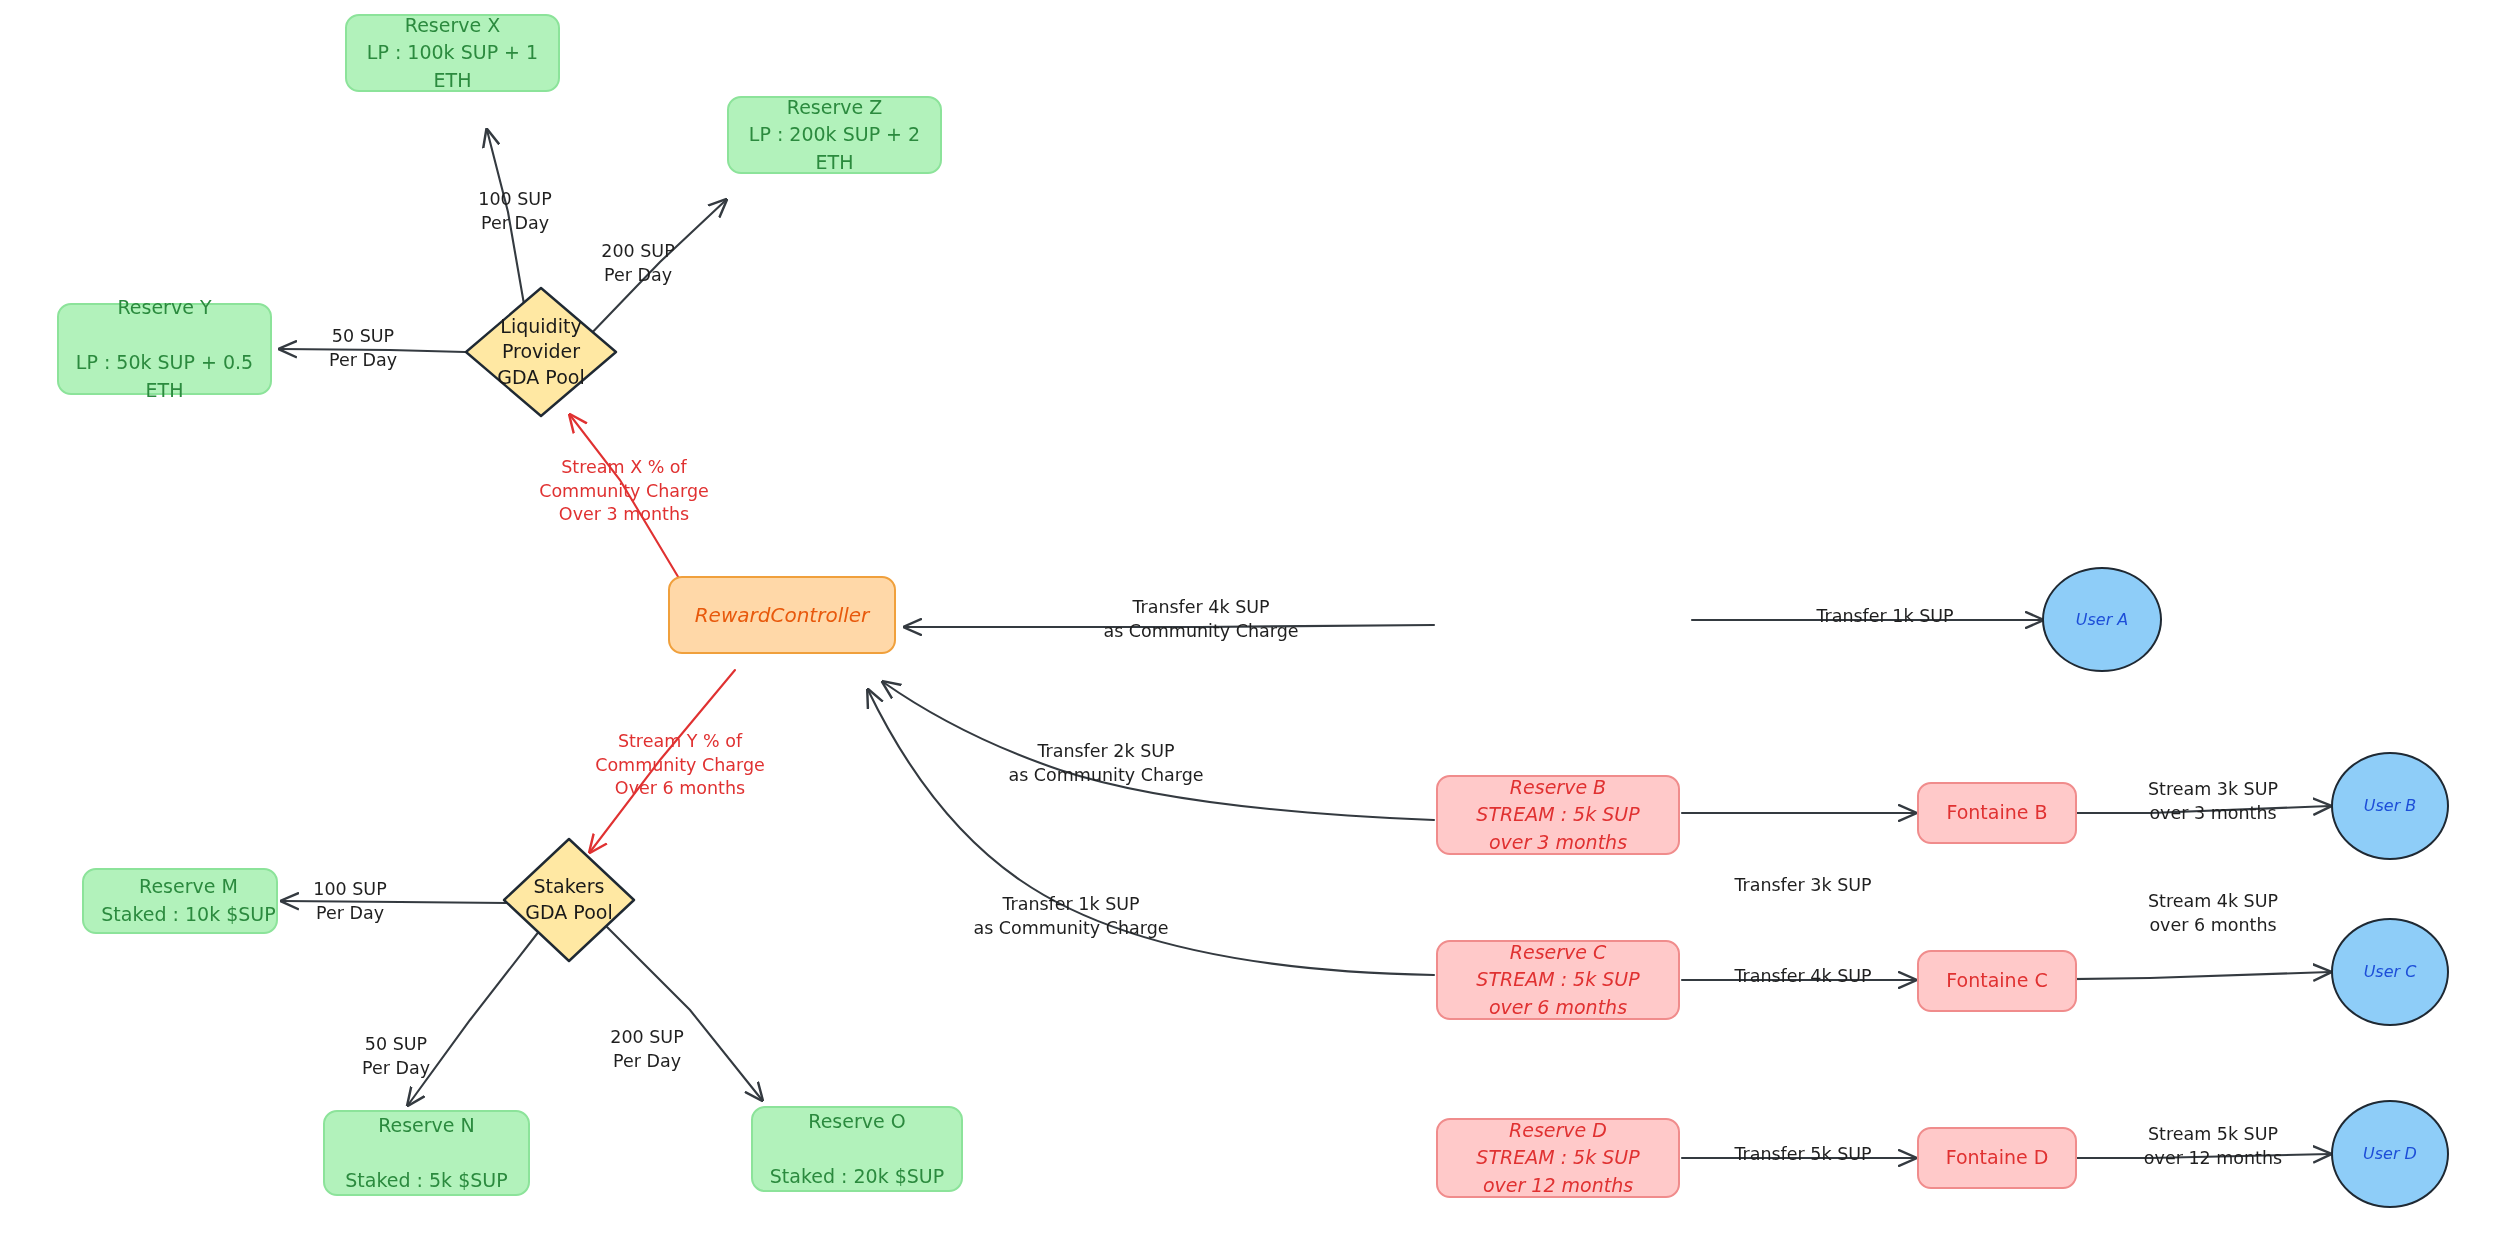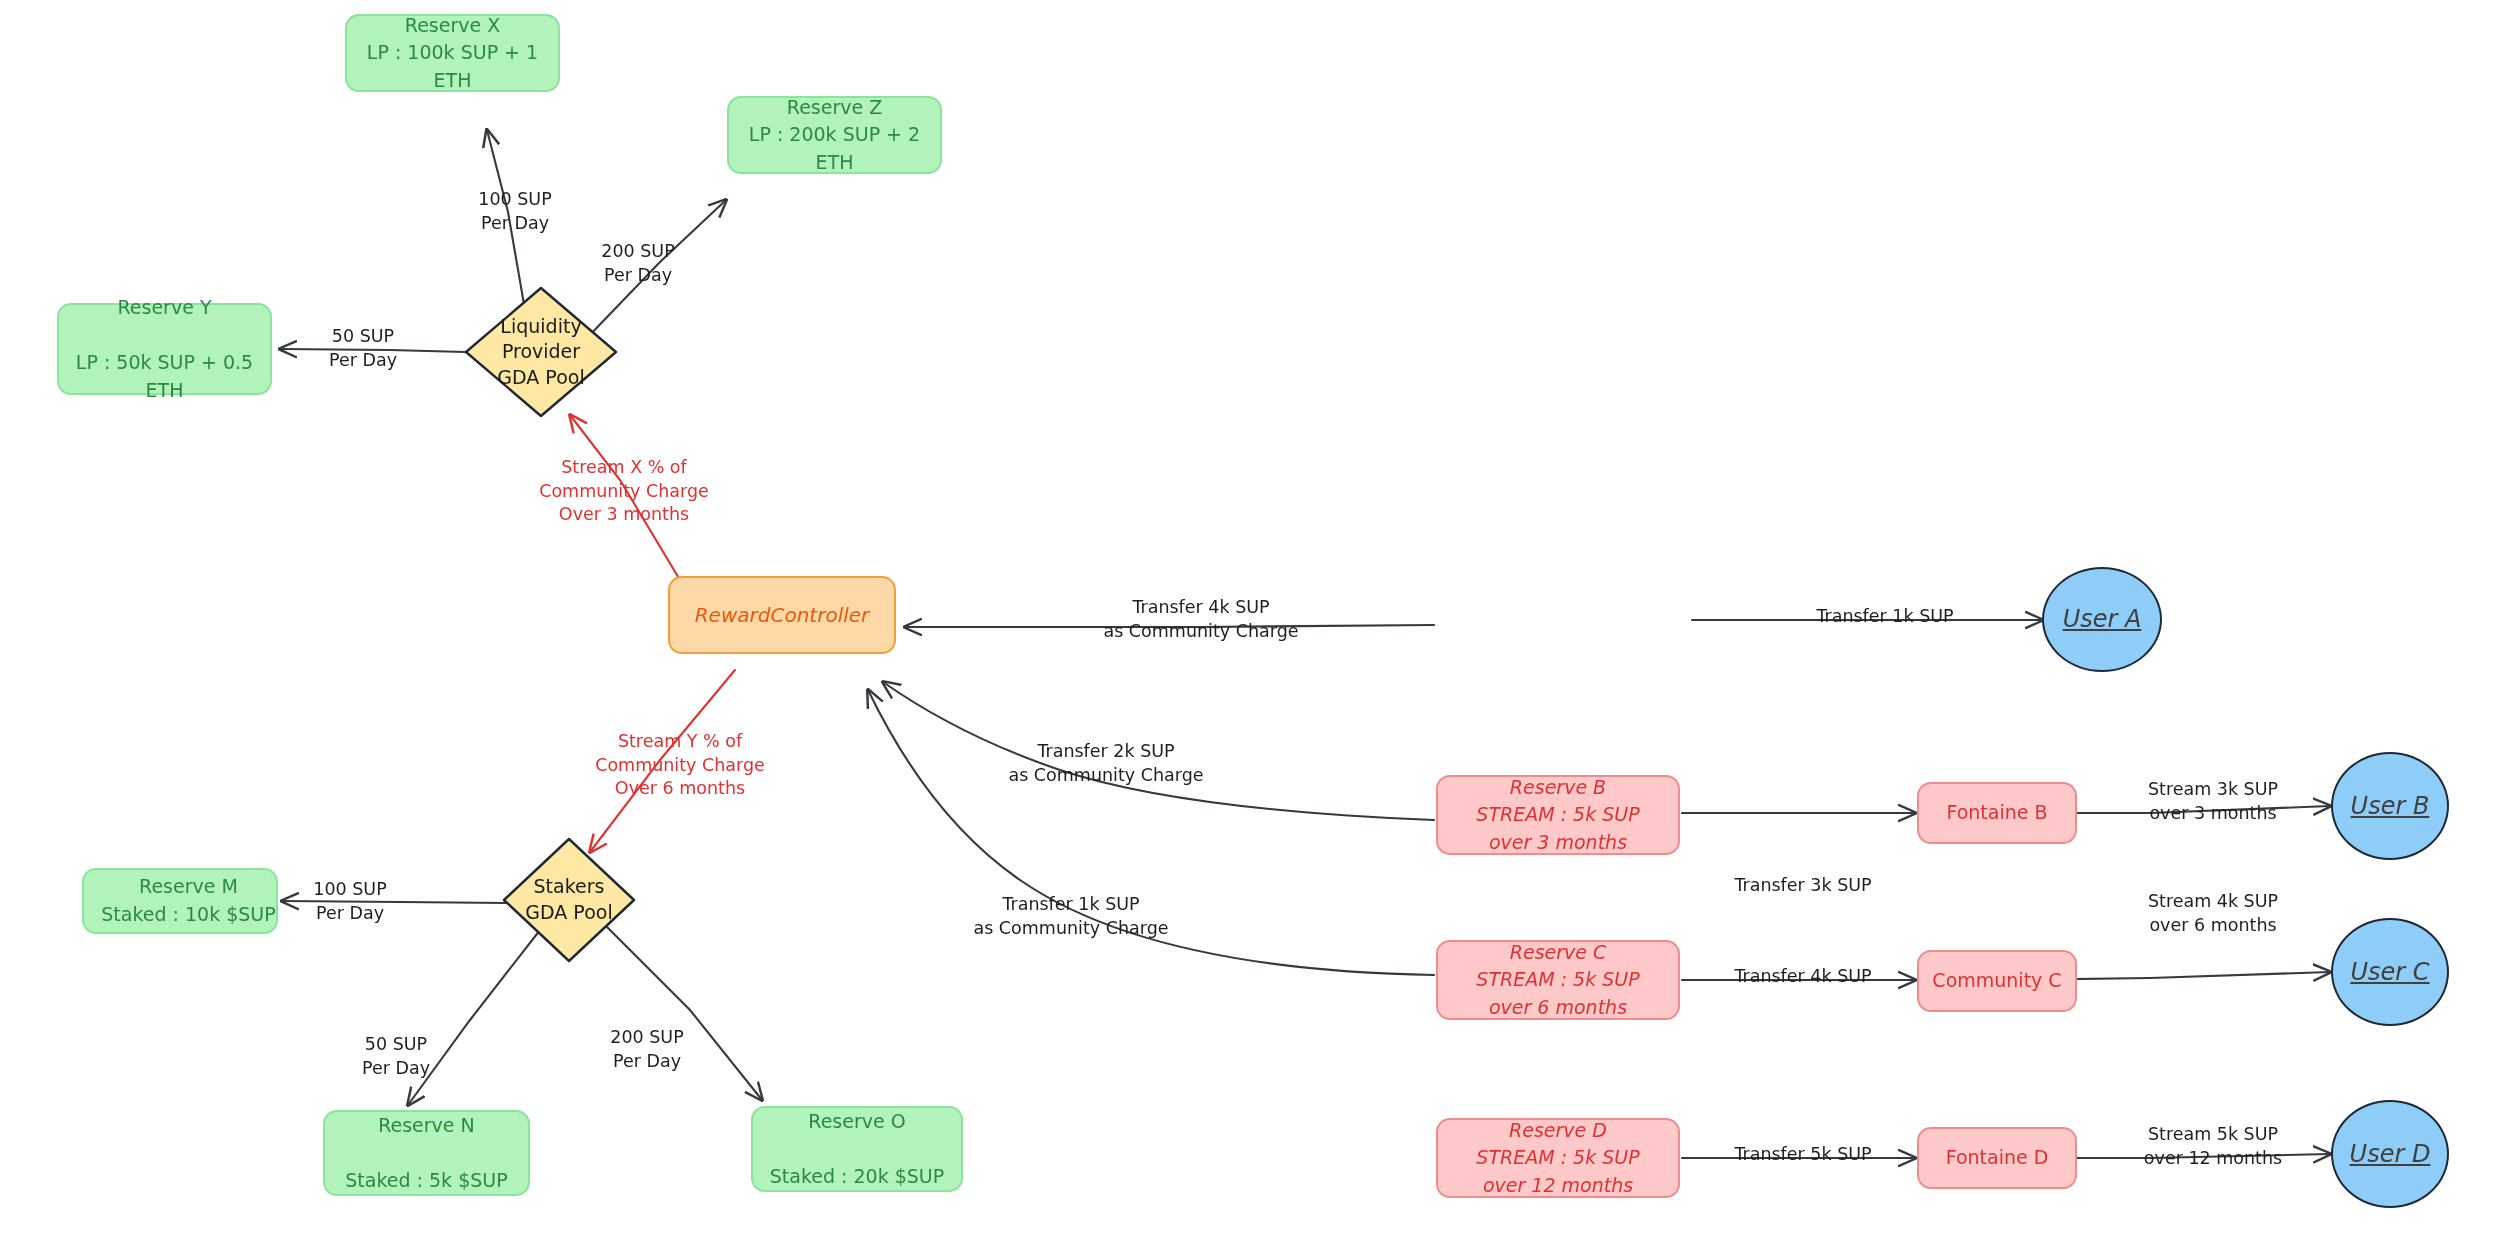--- a/index.html
+++ b/index.html
@@ -74,24 +74,23 @@
     background: #ffc9c9;
     border-color: #f08c8c;
     color: #e03131;
     font-size: 19px;
   }
   
   .circle {
     background: #8ecdf8;
     border: 2px solid #1f2933;
     border-radius: 50%;
-    color: #404040;
-    font-size: 24px;
+    color: #1d4ed8;
+    font-size: 16px;
     font-style: italic;
-    text-decoration: underline;
   }
   
   .elabel {
     position: absolute;
     text-align: center;
     white-space: pre-line;
     font-size: 17.5px;
     line-height: 1.35;
     color: #1f1f1f;
   }
@@ -227,21 +226,21 @@
     <span class="italicize">Reserve D
 STREAM : 5k SUP
 over 12 months</span>
   </div>
 
   <div class="node box red" style="left:1917px; top:782px; width:160px; height:62px;">
     <span>Fontaine B</span>
   </div>
 
   <div class="node box red" style="left:1917px; top:950px; width:160px; height:62px;">
-    <span>Community C</span>
+    <span>Fontaine C</span>
   </div>
 
   <div class="node box red" style="left:1917px; top:1127px; width:160px; height:62px;">
     <span>Fontaine D</span>
   </div>
 
   <div class="node circle" style="left:2042px; top:567px; width:120px; height:105px;">
     <span>User A</span>
   </div>
 

